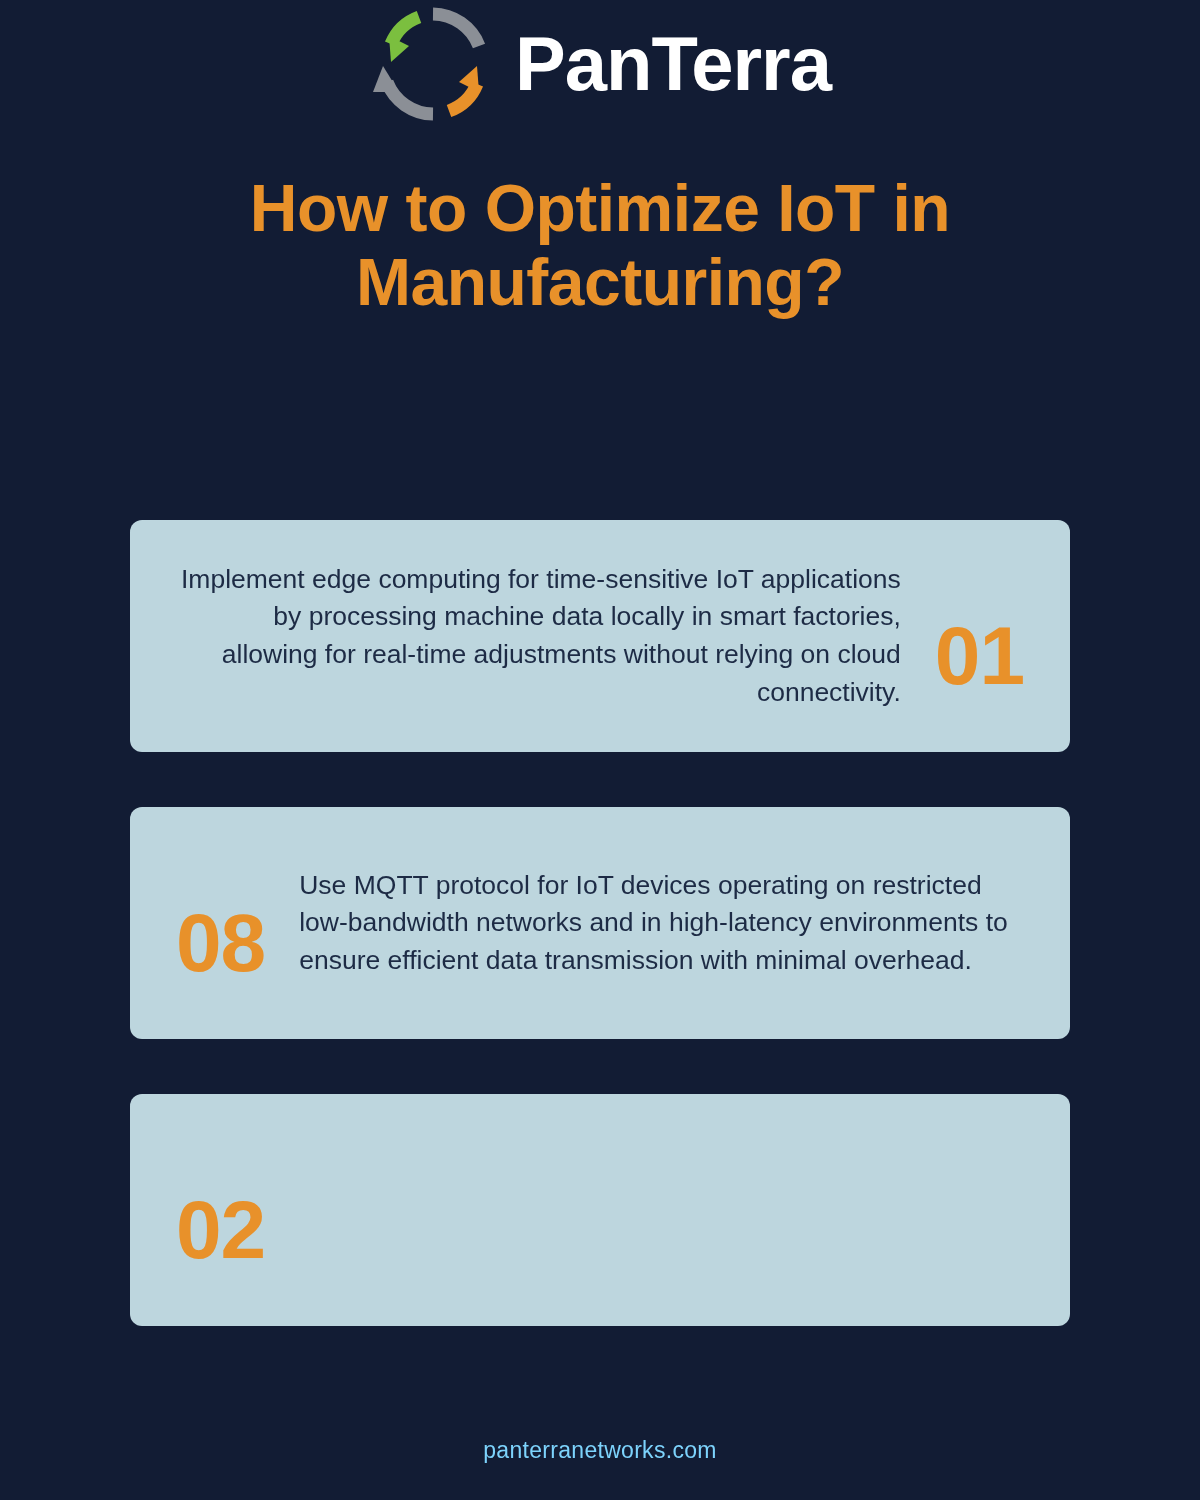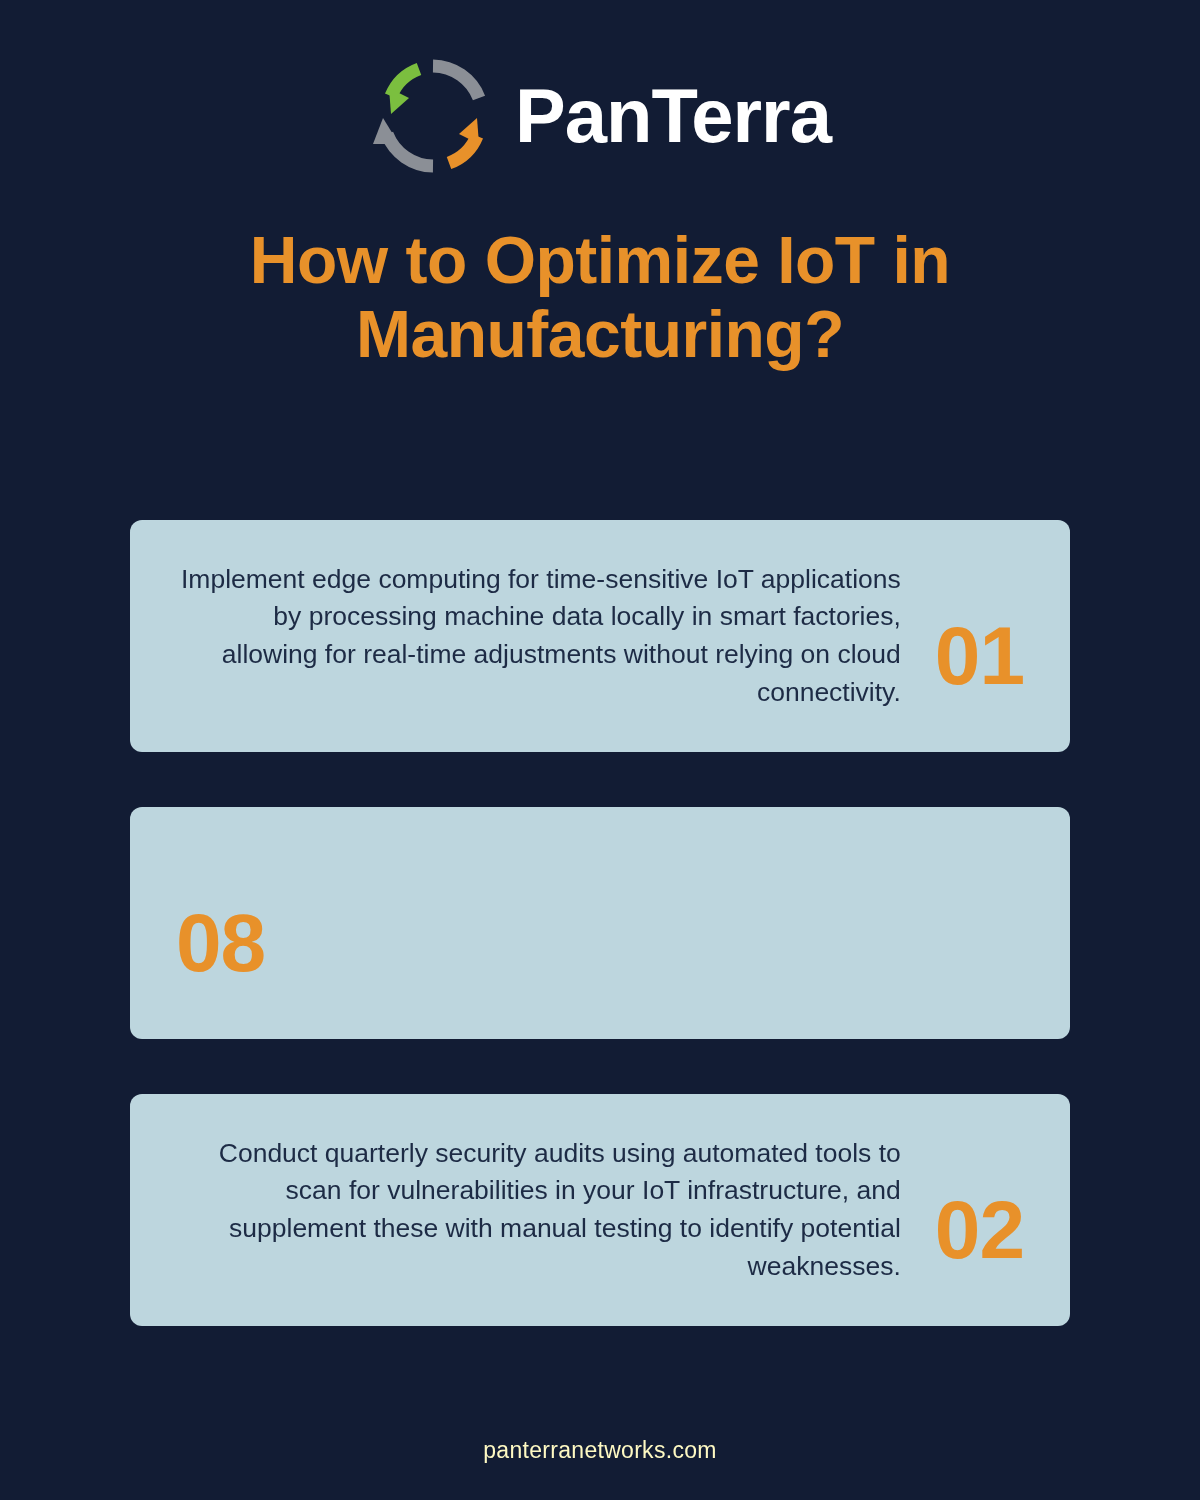--- a/index.html
+++ b/index.html
@@ -20,21 +20,20 @@
     background: #121c34;
     box-sizing: border-box;
   }
 
   
   .logo-area {
     display: flex;
     align-items: center;
     justify-content: center;
     gap: 18px;
-    padding-top: 52px;
   }
   .logo-mark {
     width: 128px;
     height: 128px;
     flex: none;
   }
   .logo-text {
     font-size: 76px;
     font-weight: bold;
     color: #ffffff;
@@ -103,21 +102,21 @@
     margin-top: 40px;
   }
 
   
   .footer {
     position: absolute;
     bottom: 36px;
     left: 0;
     right: 0;
     text-align: center;
-    color: #fef9c3;
+    color: #7dd3fc;
     font-size: 23px;
     letter-spacing: 0.3px;
   }
 </style>
 </head>
 <body>
 
 <div class="page">
 
   <div class="logo-area">
@@ -145,24 +144,24 @@
 
   <div class="cards">
 
     <div class="card right-num">
       <div class="card-text">Implement edge computing for time-sensitive IoT applications by processing machine data locally in smart factories, allowing for real-time adjustments without relying on cloud connectivity.</div>
       <div class="card-num">01</div>
     </div>
 
     <div class="card left-num">
       <div class="card-num">08</div>
+      <div class="card-text">Use MQTT protocol for IoT devices operating on restricted low-bandwidth networks and in high-latency environments to ensure efficient data transmission with minimal overhead.</div>
     </div>
 
     <div class="card right-num">
-      <div class="card-text">Conduct quarterly security audits using automated tools to scan for vulnerabilities in your IoT infrastructure, and supplement these with manual testing to identify potential weaknesses.</div>
       <div class="card-num">02</div>
     </div>
 
   </div>
 
   <div class="footer">panterranetworks.com</div>
 
 </div>
 
 </body></html>

